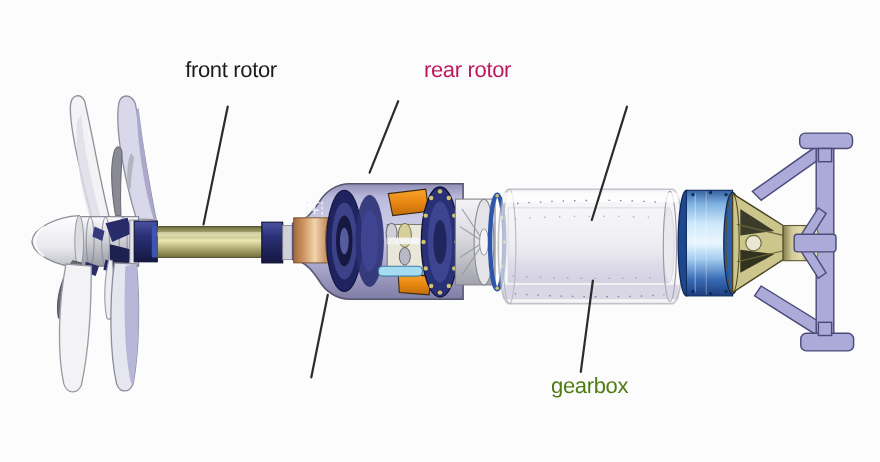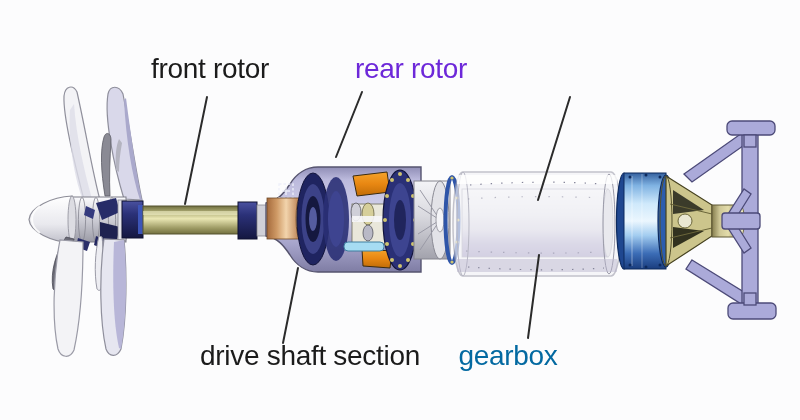--- a/index.html
+++ b/index.html
@@ -2,21 +2,21 @@
 <html><head>
 <meta charset="utf-8">
 <style>
   html,body{margin:0;padding:0;}
   body{width:800px;height:420px;overflow:hidden;font-family:"Liberation Sans",sans-serif;}
   .stage{position:relative;width:800px;height:420px;background:#fcfcfd;}
   .stage svg{position:absolute;left:0;top:0;}
   .lbl{
     position:absolute;
     transform:translateX(-50%);
-    font-size:28px;
+    font-size:20px;
     font-weight:400;
     letter-spacing:-0.3px;
     color:#1b1b1b;
     white-space:nowrap;
     line-height:1.05;
   }
 </style>
 </head>
 <body>
 
@@ -276,17 +276,16 @@
     <g stroke="#2b2b2b" stroke-width="2" stroke-linecap="round">
       <line x1="207" y1="97" x2="185" y2="204" stroke="#2b2b2b"></line>
       <line x1="362" y1="92" x2="336" y2="157" stroke="#2b2b2b"></line>
       <line x1="570" y1="97" x2="538" y2="200" stroke="#2b2b2b"></line>
       <line x1="283" y1="343" x2="298" y2="268" stroke="#2b2b2b"></line>
       <line x1="528" y1="338" x2="539" y2="255" stroke="#2b2b2b"></line>
     </g>
   </svg>
 
   <div class="lbl" style="left: 210px; top: 54px; color: rgb(27, 27, 27);">front rotor</div>
-  <div class="lbl" style="left: 411px; top: 54px; color: #6d28d9;">rear rotor</div>
-  <div class="lbl" style="left: 310px; top: 341px; color: rgb(27, 27, 27);">drive shaft section</div>
-  <div class="lbl" style="left: 508px; top: 341px; color: #0369a1;">gearbox</div>
+  <div class="lbl" style="left: 425px; top: 54px; color: #be185d;">rear rotor</div>
+  <div class="lbl" style="left: 536px; top: 341px; color: #4d7c0f;">gearbox</div>
 
 </div>
 
 </body></html>

